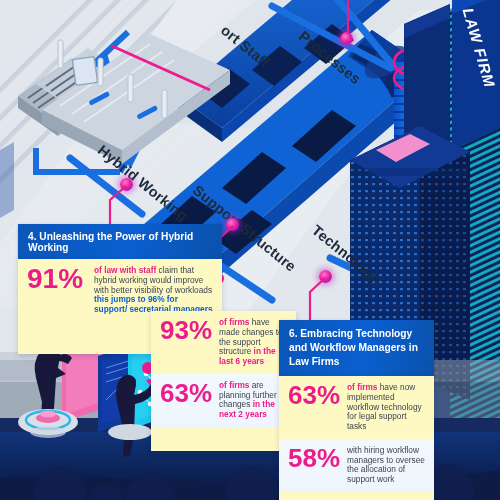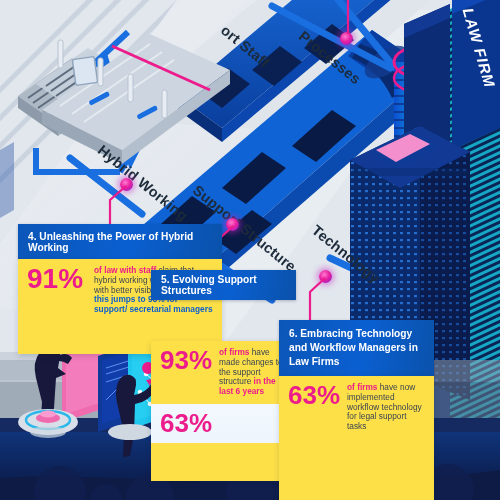--- a/index.html
+++ b/index.html
@@ -29,21 +29,21 @@
   .card{position:absolute;}
   .card-head{
     background:linear-gradient(100deg,#0b56b8 0%,#0a5fd0 55%,#0a52ab 100%);
     color:#ffffff;
     font-weight:700;
     display:flex;
     align-items:center;
     box-shadow:0 1px 3px rgba(10,25,60,.25);
   }
   .card-body{
-    background:#fde047;
+    background:#fef9c3;
     box-shadow:0 2px 6px rgba(10,25,60,.16);
   }
   .stat-row{
     display:flex;
     align-items:flex-start;
     padding:7px 9px 7px 9px;
   }
   .stat-row.alt{background:linear-gradient(180deg,#f2f8fd 0%,#eef5fc 100%);}
   .stat-num{
     color:#ec1c8c;
@@ -387,43 +387,49 @@
         <div class="stat-num" style="font-size:28px;width:60px;">91%</div>
         <div class="stat-txt" style="font-size:8.3px;">
           <span class="pink">of law with staff</span><span> claim that hybrid working would improve with better visibility of workloads</span>
           <span class="blue">this jumps to 96% for support/ secretarial managers</span>
         </div>
       </div>
     </div>
   </div>
 
   <div class="card" style="left:151px;top:270px;width:145px;">
-    <div class="card-head" style="height:30px;padding:0 10px;font-size:10.2px;">
-      <span>5. Evolving Support Structures</span>
-    </div>
     <div class="card-body" style="height:140px;margin-top:41px;">
       <div class="stat-row">
         <div class="stat-num" style="font-size:26px;width:52px;">93%</div>
         <div class="stat-txt" style="font-size:8.3px;">
           <span class="pink">of firms</span><span> have made changes to the support structure </span><span class="pink">in the last 6 years</span>
         </div>
       </div>
       <div class="stat-row alt">
         <div class="stat-num" style="font-size:26px;width:52px;">63%</div>
+        <div class="stat-txt" style="font-size:8.3px;">
+          <span class="pink">of firms</span><span> are planning further changes </span><span class="pink">in the next 2 years</span>
+        </div>
       </div>
     </div>
   </div>
 
   <div class="card" style="left:279px;top:320px;width:155px;">
     <div class="card-head" style="height:40px;padding:8px 10px;font-size:10.2px;line-height:1.35;">
       <span>6. Embracing Technology and Workflow Managers in Law Firms</span>
     </div>
     <div class="card-body" style="height:128px;">
       <div class="stat-row">
         <div class="stat-num" style="font-size:26px;width:52px;">63%</div>
         <div class="stat-txt" style="font-size:8.3px;">
           <span class="pink">of firms</span><span> have now implemented workflow technology for legal support tasks</span>
         </div>
       </div>
+      <div class="stat-row alt">
+        <div class="stat-num" style="font-size:26px;width:52px;">58%</div>
+        <div class="stat-txt" style="font-size:8.3px;">
+          <span>with hiring workflow managers to oversee the allocation of support work</span>
+        </div>
+      </div>
     </div>
   </div>
 
 </div>
 
 </body></html>

